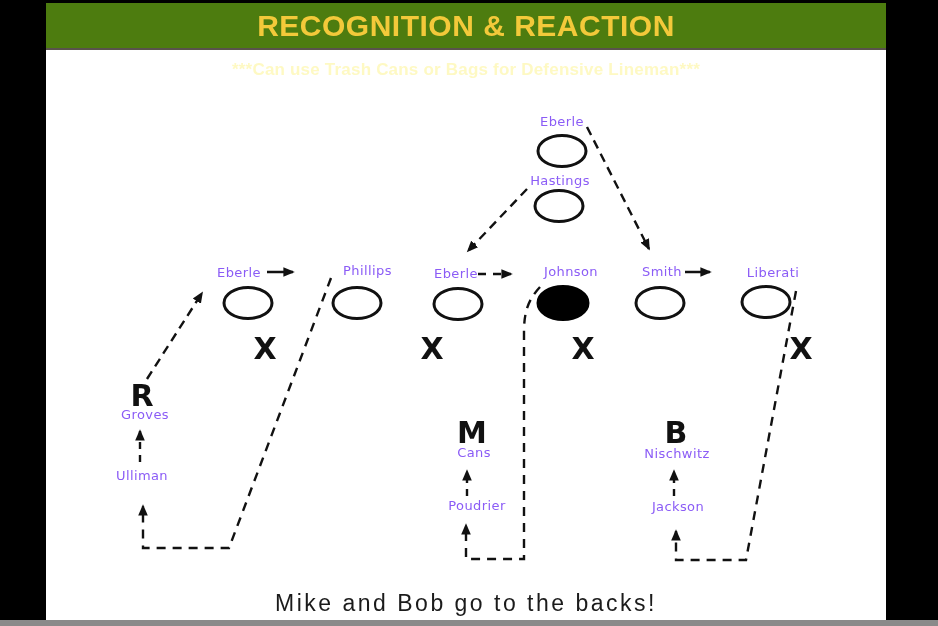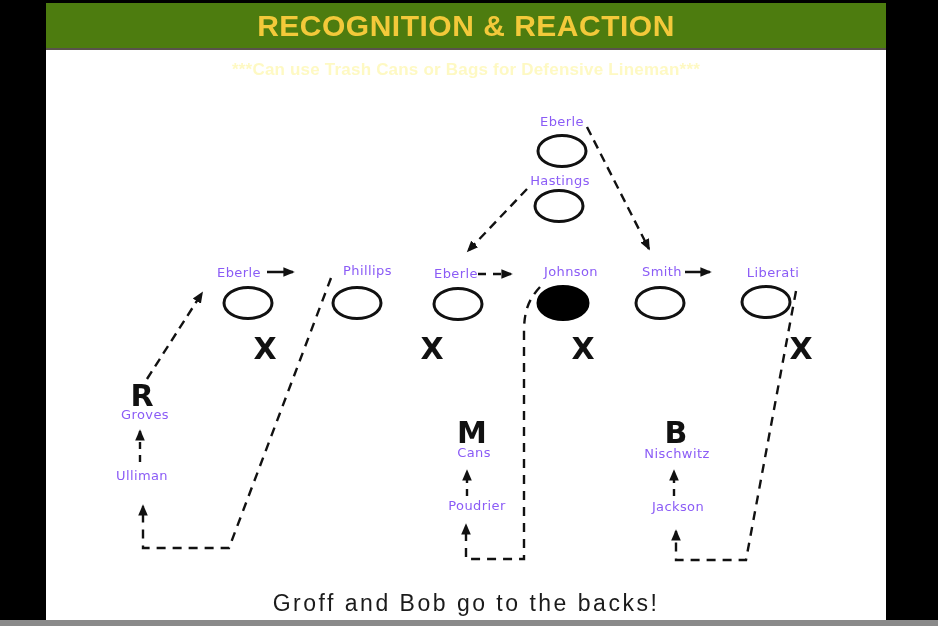--- a/index.html
+++ b/index.html
@@ -91,16 +91,16 @@
   <div class="lbl" style="left:145px;top:407px;">Groves</div>
   <div class="big" style="left:472px;top:420px;">M</div>
   <div class="lbl" style="left:474px;top:445px;">Cans</div>
   <div class="big" style="left:676px;top:420px;">B</div>
   <div class="lbl" style="left:677px;top:446px;">Nischwitz</div>
 
   <div class="lbl" style="left:142px;top:468px;">Ulliman</div>
   <div class="lbl" style="left:477px;top:498px;">Poudrier</div>
   <div class="lbl" style="left:678px;top:499px;">Jackson</div>
 
-  <div class="footer">Groff and Bob go to the backs!</div>
+  <div class="footer">Mike and Bob go to the backs!</div>
 
   <div class="bottom-strip"></div>
 </div>
 
 </body></html>

